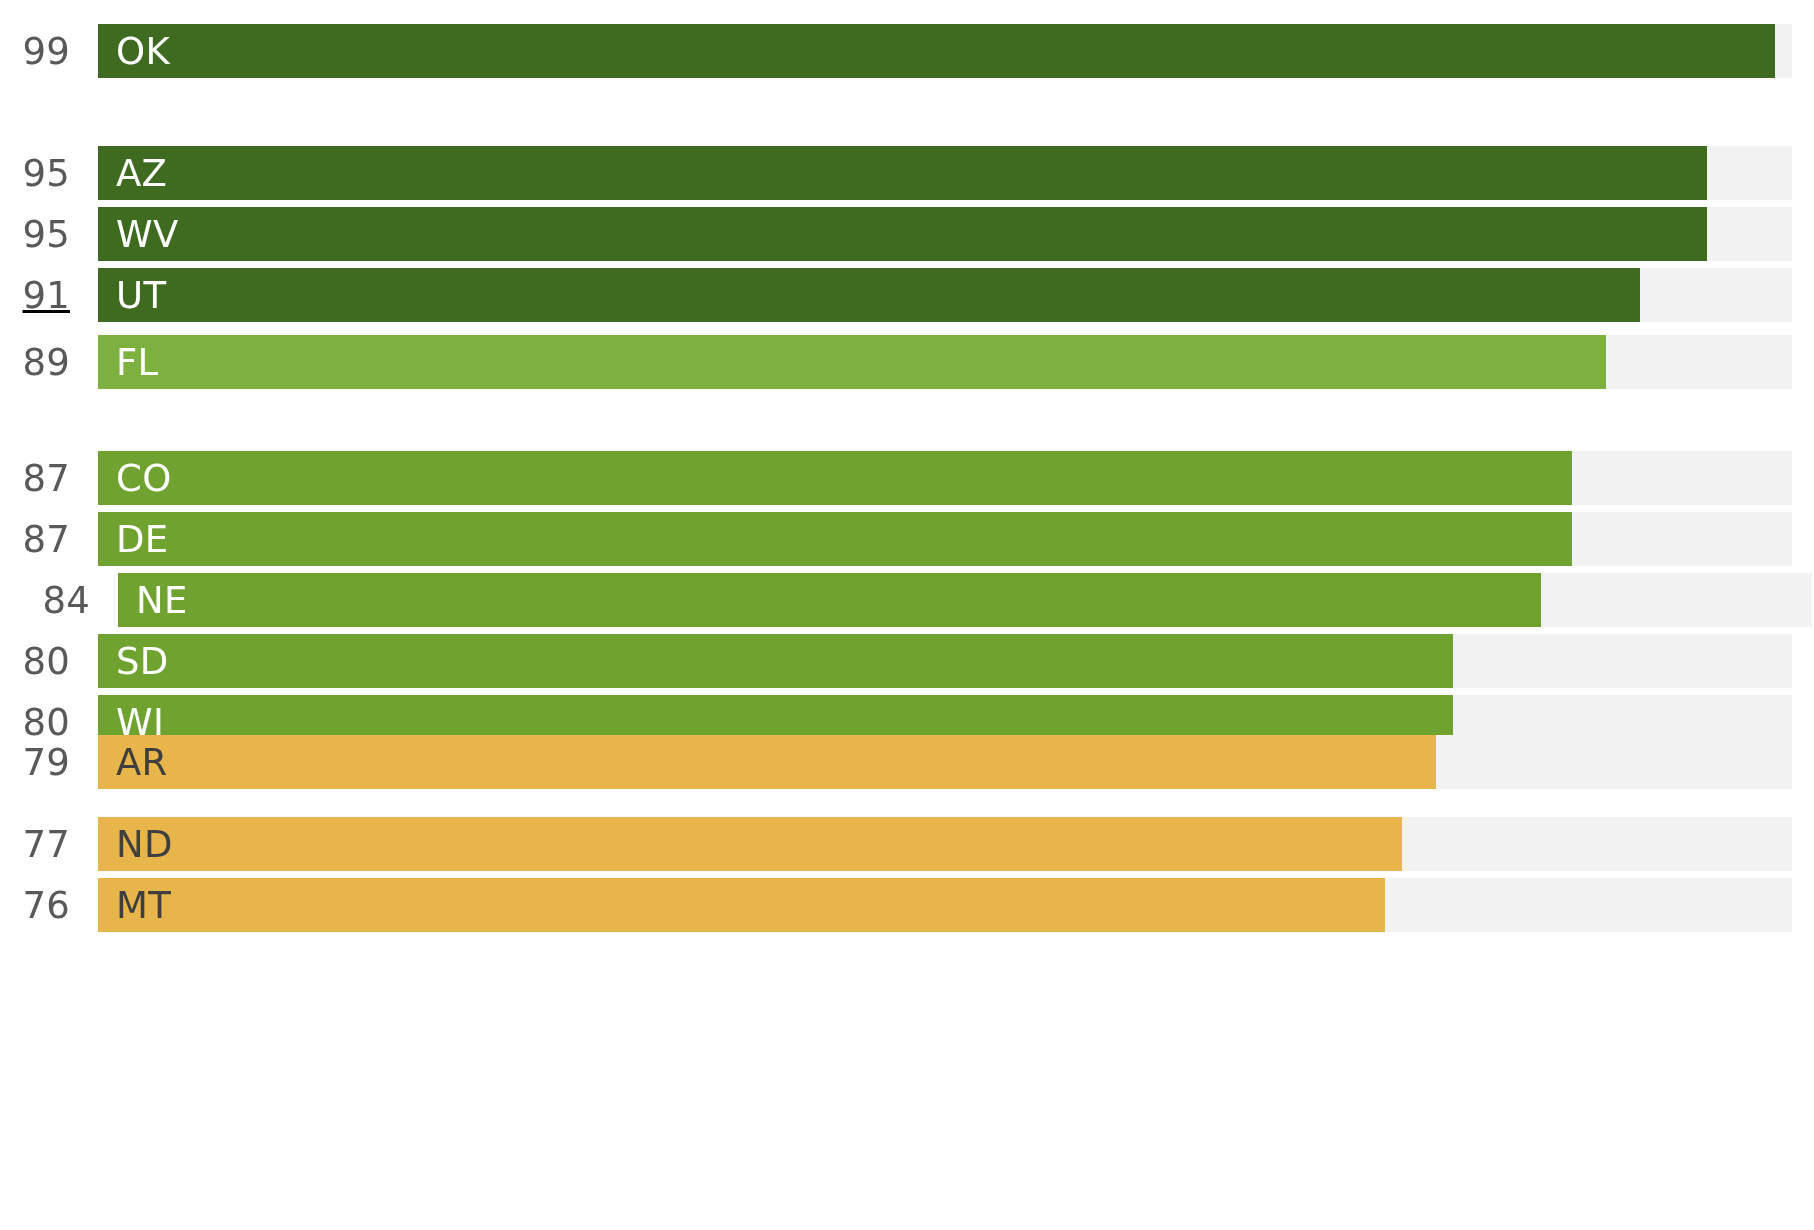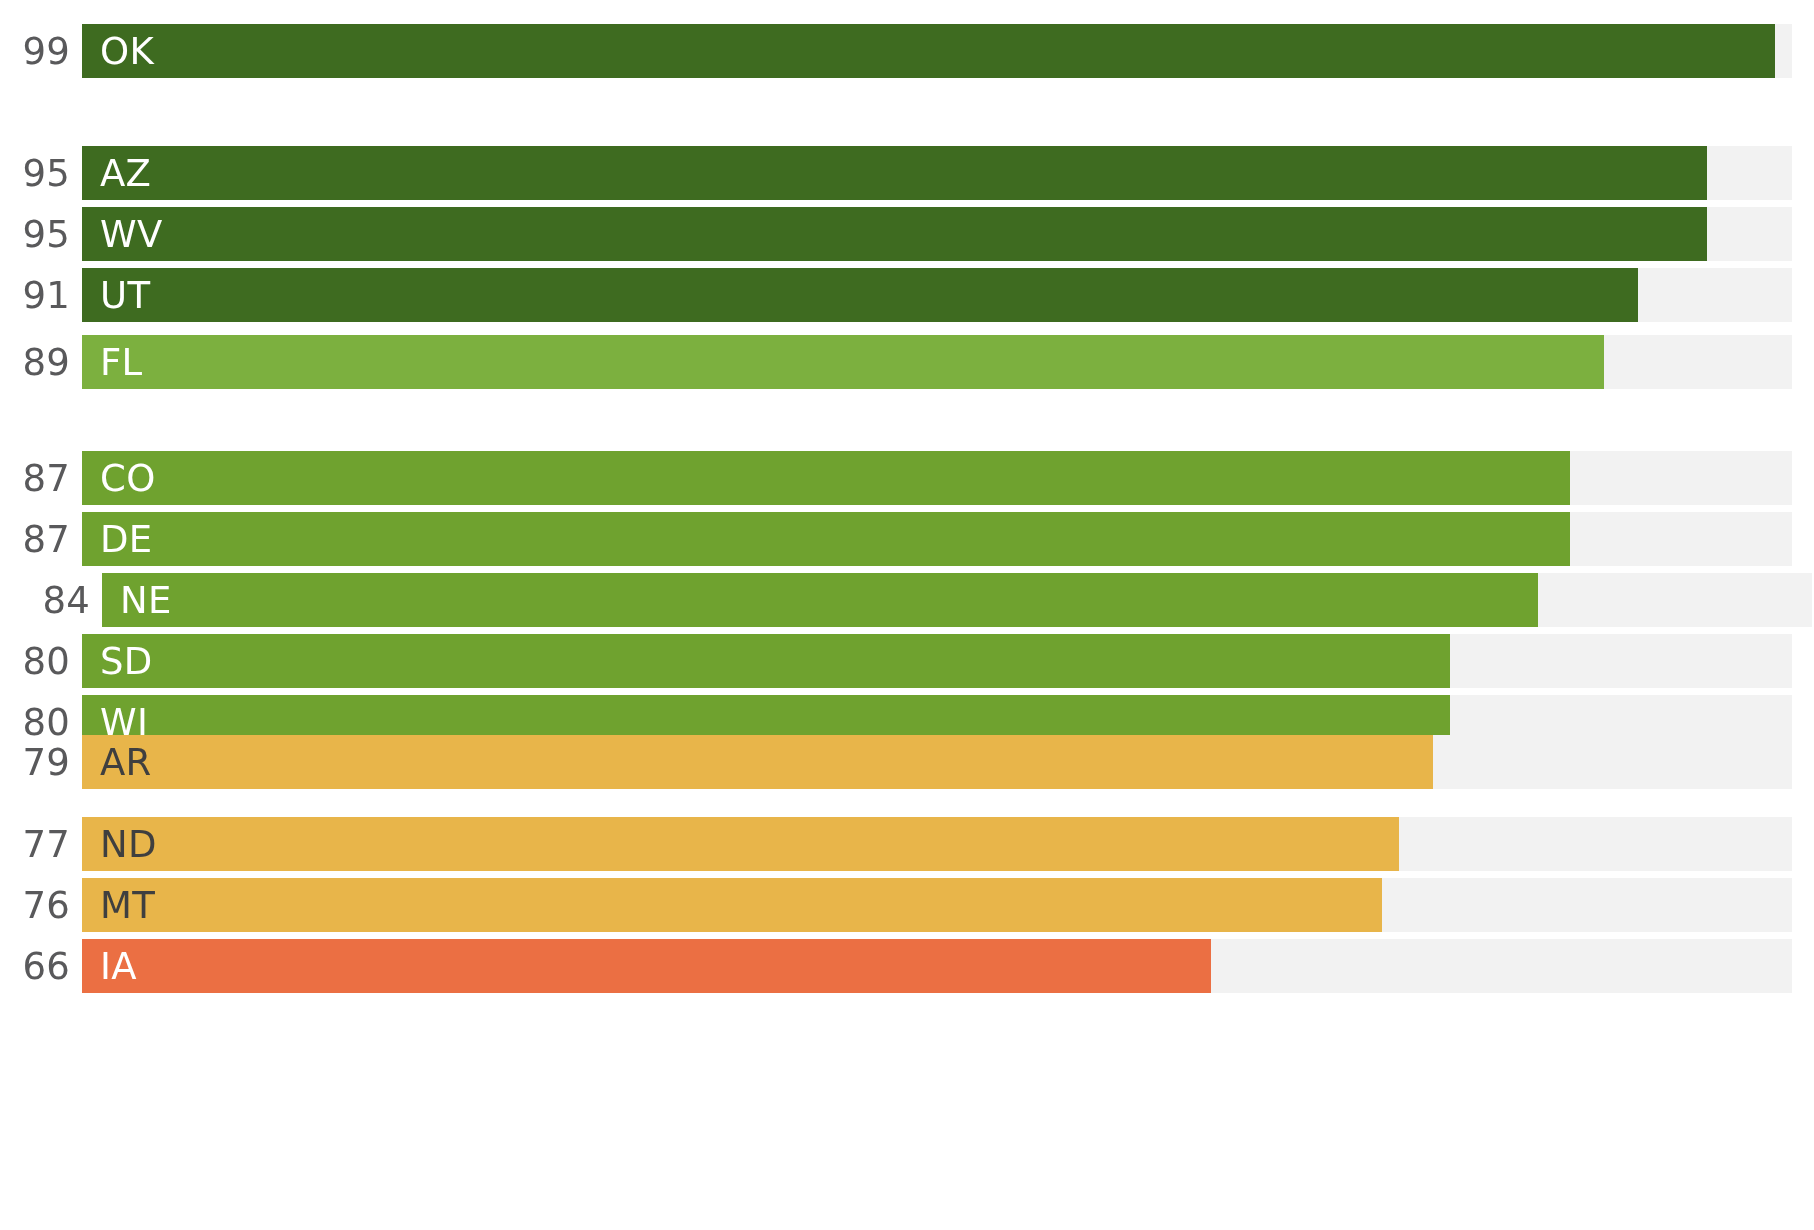--- a/index.html
+++ b/index.html
@@ -54,21 +54,21 @@
     line-height: 1;
     color: #59595b;
     letter-spacing: 0.2px;
     font-weight: 400;
     user-select: none;
   }
 
   .track-wrap {
     position: relative;
     flex: 1 1 auto;
-    margin-left: 12px;
+    margin-left: 28px;
     margin-right: 22px;
     height: 54px;
     text-align: right;
   }
 
   .track {
     position: absolute;
     left: 0;
     top: 0;
     height: 54px;
@@ -124,21 +124,21 @@
         </div>
       </div>
       <div class="row" style="top: 207px;">
         <div class="value-label">95</div>
         <div class="track-wrap">
           <div class="track" style="background: rgb(242, 242, 242);"></div>
           <div class="bar" style="width: 95%; background: rgb(62, 107, 32);"></div>
           <div class="bar-label light">WV</div>
         </div>
       </div>
-      <div class="row" style="top: 268px;">
+      <div class="row" style="top: 268px; text-decoration: underline;">
         <div class="value-label">91</div>
         <div class="track-wrap">
           <div class="track" style="background: rgb(242, 242, 242);"></div>
           <div class="bar" style="width: 91%; background: rgb(62, 107, 32);"></div>
           <div class="bar-label light">UT</div>
         </div>
       </div>
       <div class="row" style="top: 335px;">
         <div class="value-label">89</div>
         <div class="track-wrap">
@@ -204,22 +204,14 @@
         </div>
       </div>
       <div class="row" style="top: 878px;">
         <div class="value-label">76</div>
         <div class="track-wrap">
           <div class="track" style="background: rgb(242, 242, 242);"></div>
           <div class="bar" style="width: 76%; background: rgb(232, 181, 74);"></div>
           <div class="bar-label dark">MT</div>
         </div>
       </div>
-      <div class="row" style="top: 939px;">
-        <div class="value-label">66</div>
-        <div class="track-wrap">
-          <div class="track" style="background: rgb(242, 242, 242);"></div>
-          <div class="bar" style="width: 66%; background: rgb(235, 111, 67);"></div>
-          <div class="bar-label light">IA</div>
-        </div>
-      </div>
     </div>
 </div>
 
 </body></html>

